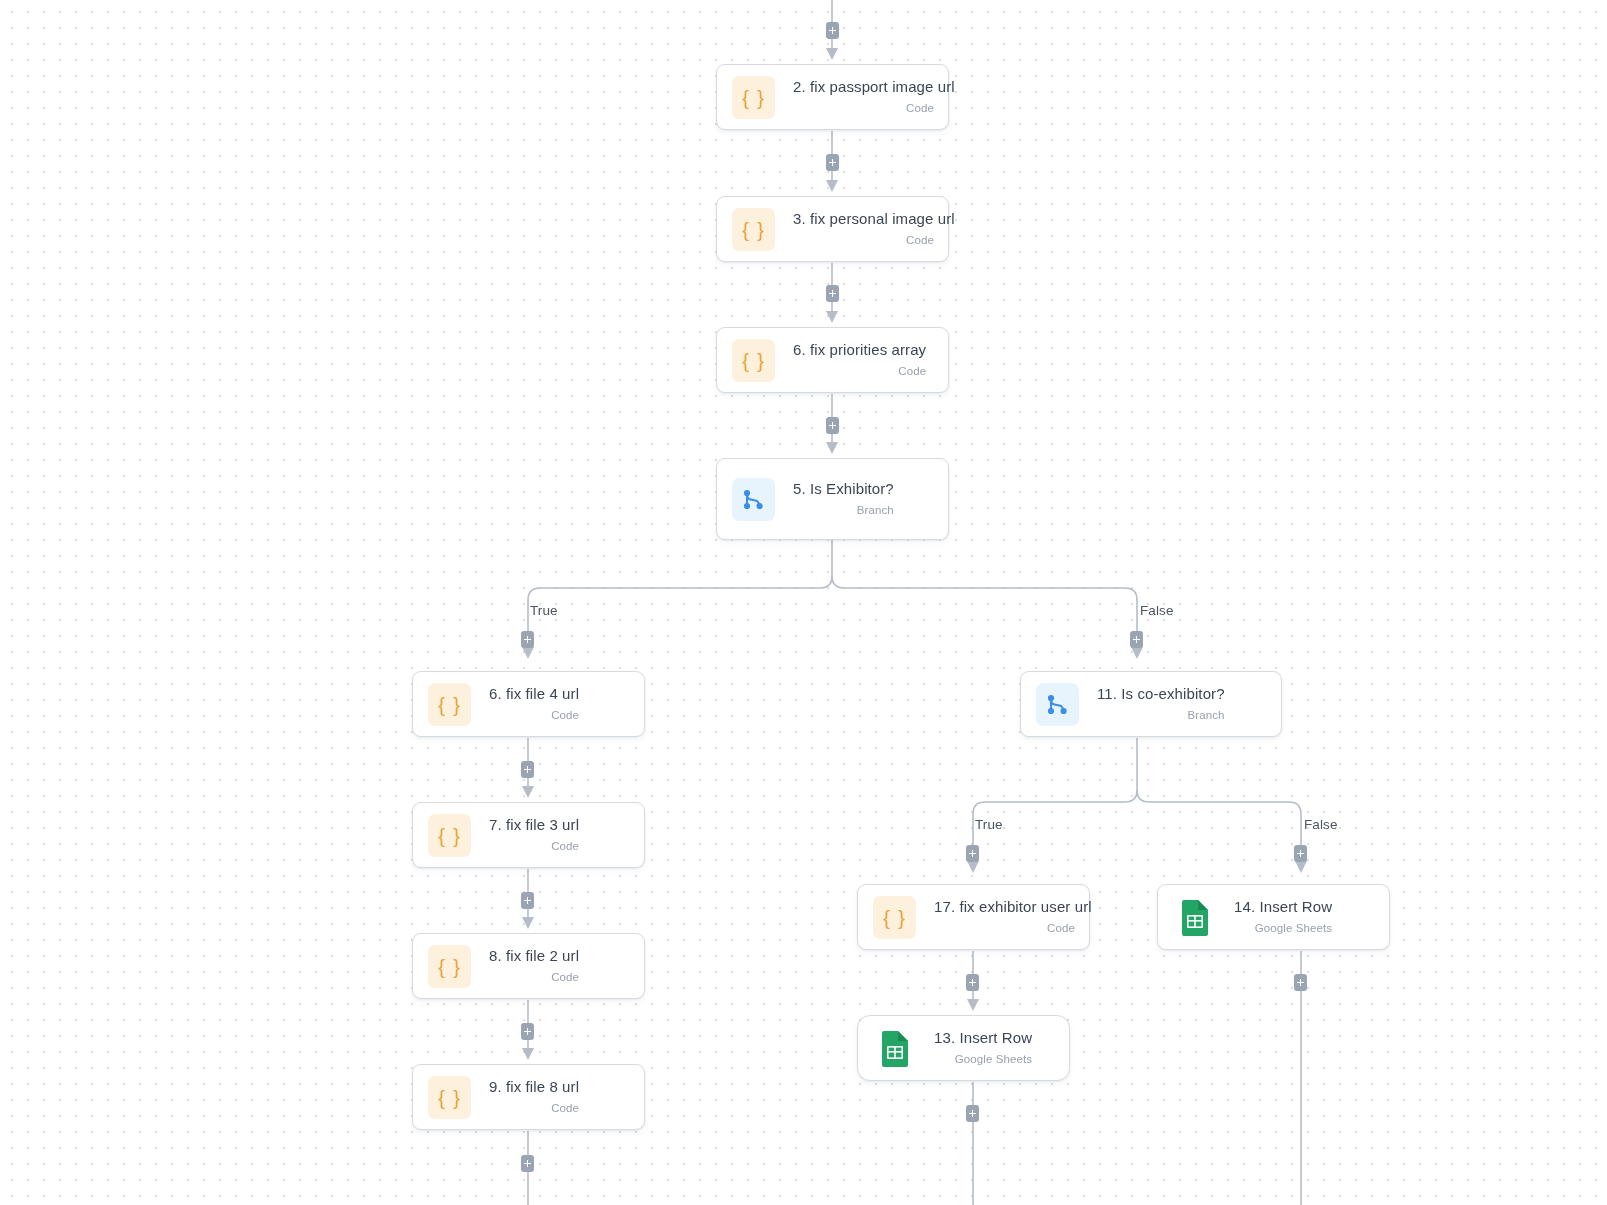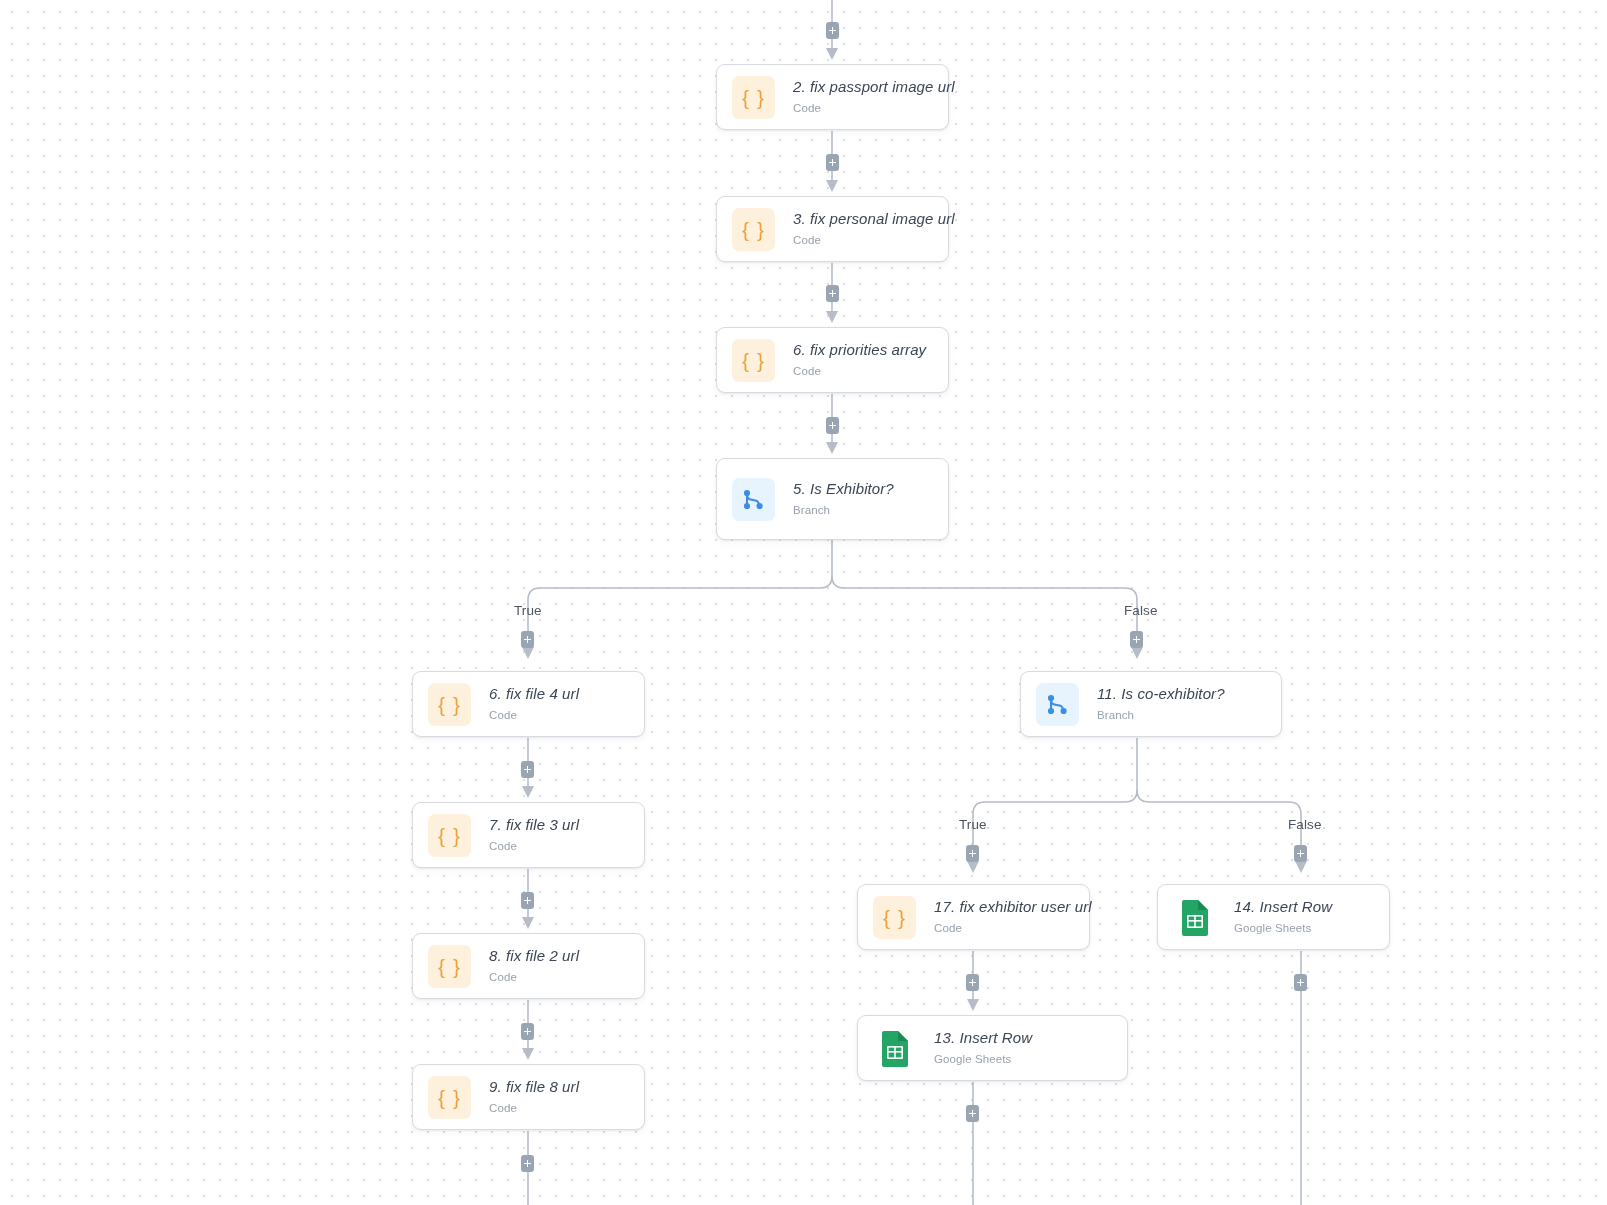--- a/index.html
+++ b/index.html
@@ -57,20 +57,21 @@
   .plus-btn::before { width: 7px; height: 1.4px; }
   .plus-btn::after  { width: 1.4px; height: 7px; }
 
   
   .edge-label {
     position: absolute;
     font-size: 13.5px;
     color: #4c5461;
     white-space: nowrap;
     letter-spacing: .1px;
+    margin-left: 16px;
   }
 
   
   .node {
     position: absolute;
     display: flex;
     align-items: center;
     background: #ffffff;
     border: 1px solid #d7dbe0;
     border-radius: 9px;
@@ -102,29 +103,29 @@
     line-height: 1;
   }
 
   .node-text { display: flex; flex-direction: column; justify-content: center; min-width: 0; }
   .node-title {
     font-size: 15px;
     color: #3b4654;
     line-height: 1.25;
     white-space: nowrap;
     letter-spacing: .1px;
-    font-style: italic;
   }
   .node-sub {
     font-size: 11.5px;
     color: #98a1ad;
     line-height: 1.3;
     margin-top: 4px;
     white-space: nowrap;
     letter-spacing: .1px;
+    text-align: right;
   }
 </style>
 </head>
 <body>
 
 <div id="canvas">
 
   <svg id="edges" viewBox="0 0 1607 1205" xmlns="http://www.w3.org/2000/svg">
 
     <path class="edge-path" d="M832,0 L832,56"></path>
@@ -258,21 +259,21 @@
       </div>
       <div class="node" style="left: 857px; top: 884px; width: 233px; height: 66px;">
         <div class="node-icon code">
           <span class="code-glyph">{ }</span>
         </div>
         <div class="node-text">
           <span class="node-title">17. fix exhibitor user url</span>
           <span class="node-sub">Code</span>
         </div>
       </div>
-      <div class="node" style="left: 857px; top: 1015px; width: 271px; height: 66px;">
+      <div class="node" style="left: 857px; top: 1015px; width: 213px; height: 66px; border-radius: 13px;">
         <div class="node-icon sheets">
           <svg width="30" height="38" viewBox="0 0 30 38" xmlns="http://www.w3.org/2000/svg">
             <path d="M2 2 h16 l10 10 v24 a2 2 0 0 1 -2 2 h-22 a2 2 0 0 1 -2 -2 v-32 a2 2 0 0 1 2 -2 z" fill="#23a566"></path>
             <path d="M18 2 l10 10 h-10 z" fill="#1b8b55"></path>
             <rect x="7" y="17" width="16" height="13" rx="1" fill="#ffffff"></rect>
             <rect x="8.6" y="18.6" width="5.6" height="3.4" fill="#23a566"></rect>
             <rect x="15.8" y="18.6" width="5.6" height="3.4" fill="#23a566"></rect>
             <rect x="8.6" y="23.6" width="5.6" height="4.8" fill="#23a566"></rect>
             <rect x="15.8" y="23.6" width="5.6" height="4.8" fill="#23a566"></rect>
           </svg>

